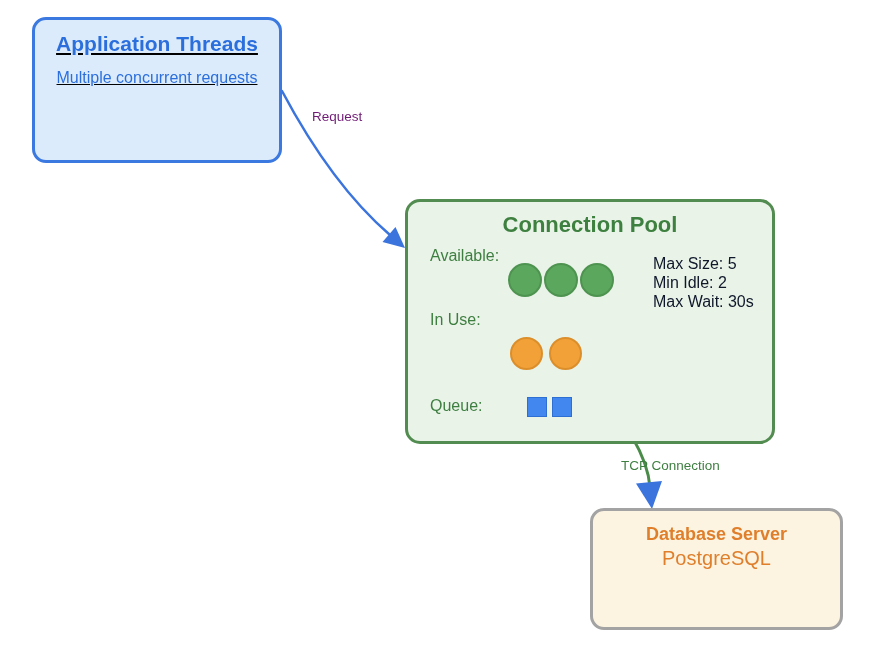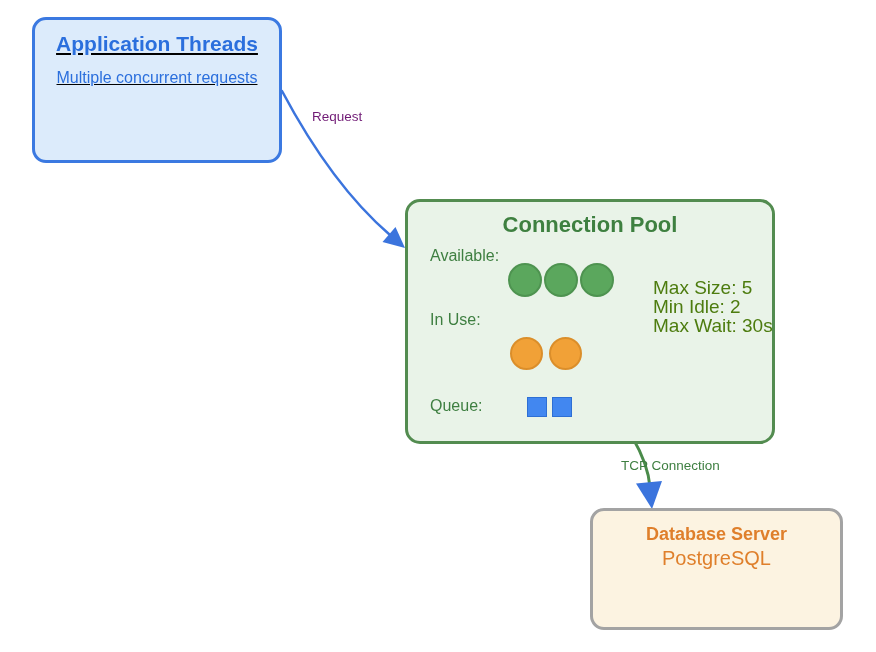--- a/index.html
+++ b/index.html
@@ -110,24 +110,24 @@
     border: 2px solid #db8e2a;
   }
   .square-blue {
     width: 20px; height: 20px;
     box-sizing: border-box;
     background: #4287f0;
     border: 1px solid #2e6fd4;
   }
   .pool-config {
     position: absolute;
-    left: 245px; top: 76px;
-    font-size: 19px;
+    left: 245px; top: 52px;
+    font-size: 16px;
     line-height: 19px;
-    color: #4d7c0f;
+    color: #0f172a;
     white-space: nowrap;
   }
   
   .db-box {
     left: 590px; top: 508px;
     width: 253px; height: 122px;
     background: #fcf3e1;
     border: 3px solid #a3a3a3;
     border-radius: 14px;
   }

